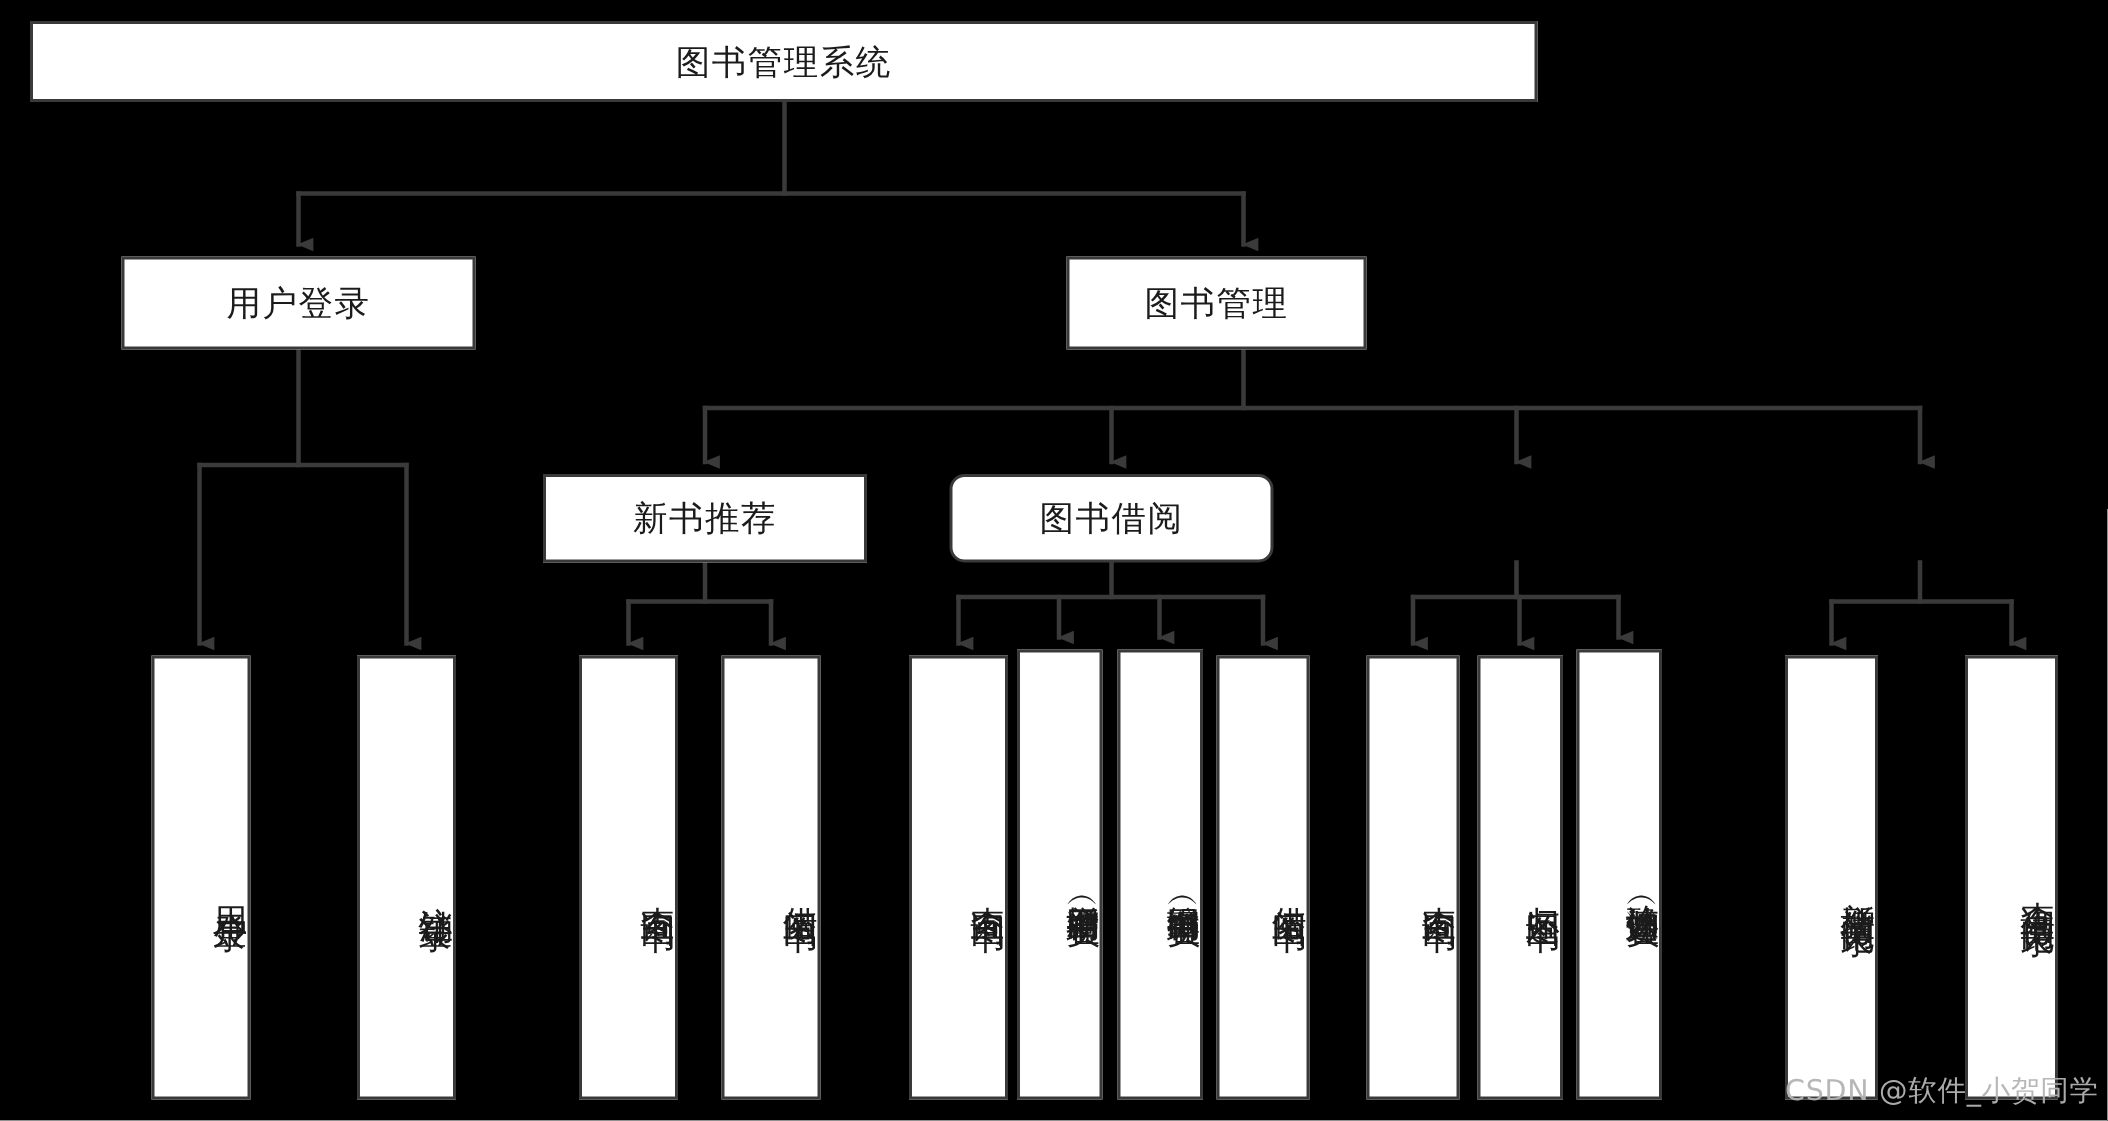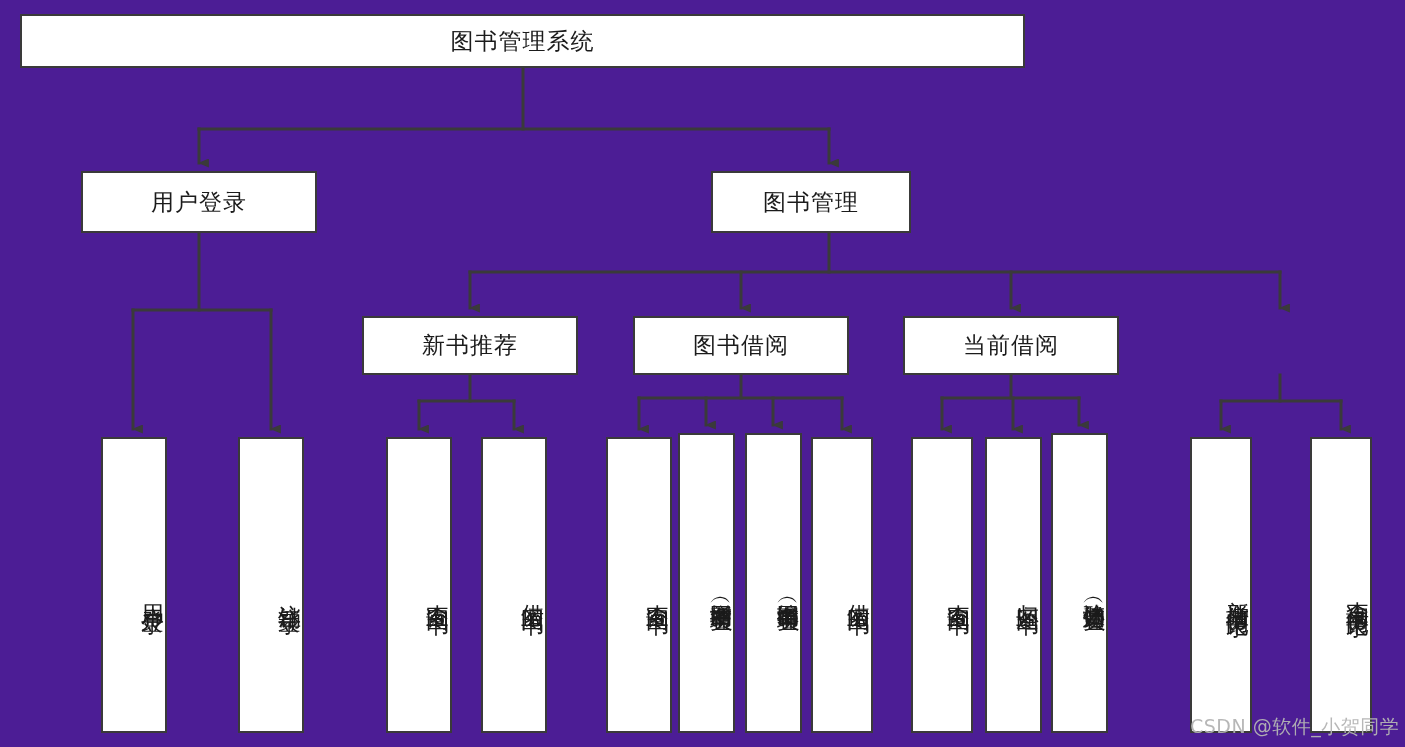--- a/index.html
+++ b/index.html
@@ -4,21 +4,21 @@
 <style>
   html,body{margin:0;padding:0;background:#ffffff;}
   body{
     font-family:"DejaVu Sans","Liberation Sans",sans-serif;
     -webkit-font-smoothing:antialiased;
   }
   #stage{
     position:relative;
     width:1405px;
     height:747px;
-    background:#4c1d95;
+    background:#000000;
     overflow:hidden;
   }
   svg#wires{
     position:absolute;
     left:0;top:0;
     width:1405px;height:747px;
     pointer-events:none;
   }
   .node{
     position:absolute;
@@ -126,25 +126,22 @@
   <div class="node h" style="left:81px;top:171px;width:236px;height:62px;">
     <span>用户登录</span>
   </div>
   <div class="node h" style="left:711px;top:171px;width:200px;height:62px;">
     <span>图书管理</span>
   </div>
 
   <div class="node h" style="left:362px;top:316px;width:216px;height:59px;text-align:center;">
     <span>新书推荐</span>
   </div>
-  <div class="node h" style="left:633px;top:316px;width:216px;height:59px;">
+  <div class="node h" style="left:633px;top:316px;width:216px;height:59px;border-radius:10px;">
     <span>图书借阅</span>
-  </div>
-  <div class="node h" style="left:903px;top:316px;width:216px;height:59px;">
-    <span>当前借阅</span>
   </div>
 
   <div class="node v" style="left:101px;top:437px;width:66px;height:296px;">
     <span class="vtxt">用户登录</span>
   </div>
   <div class="node v" style="left:238px;top:437px;width:66px;height:296px;">
     <span class="vtxt">注销登录</span>
   </div>
 
   <div class="node v" style="left:386px;top:437px;width:66px;height:296px;">

